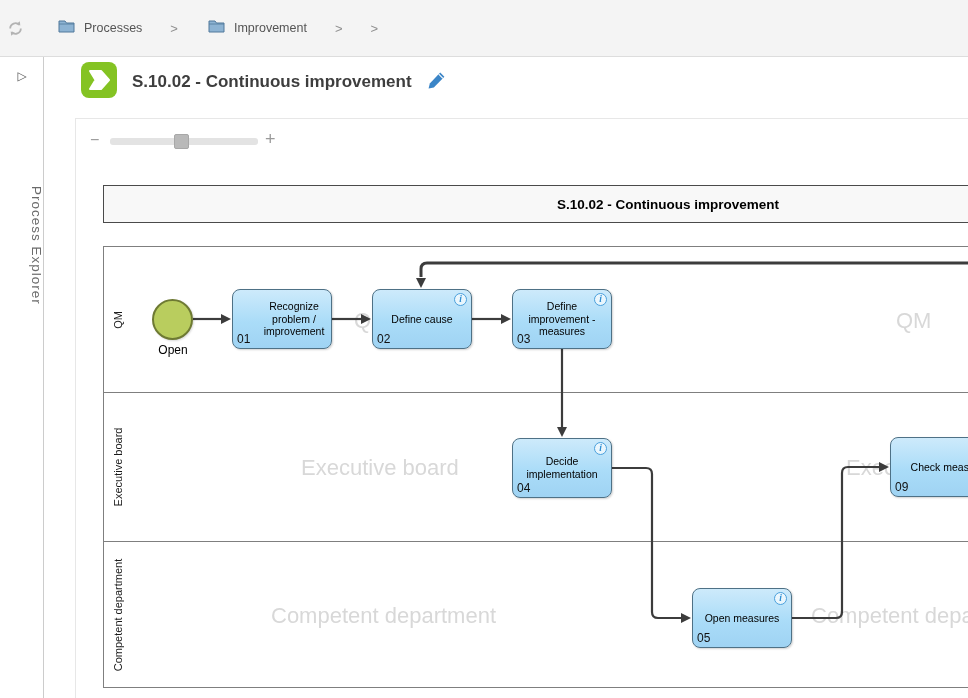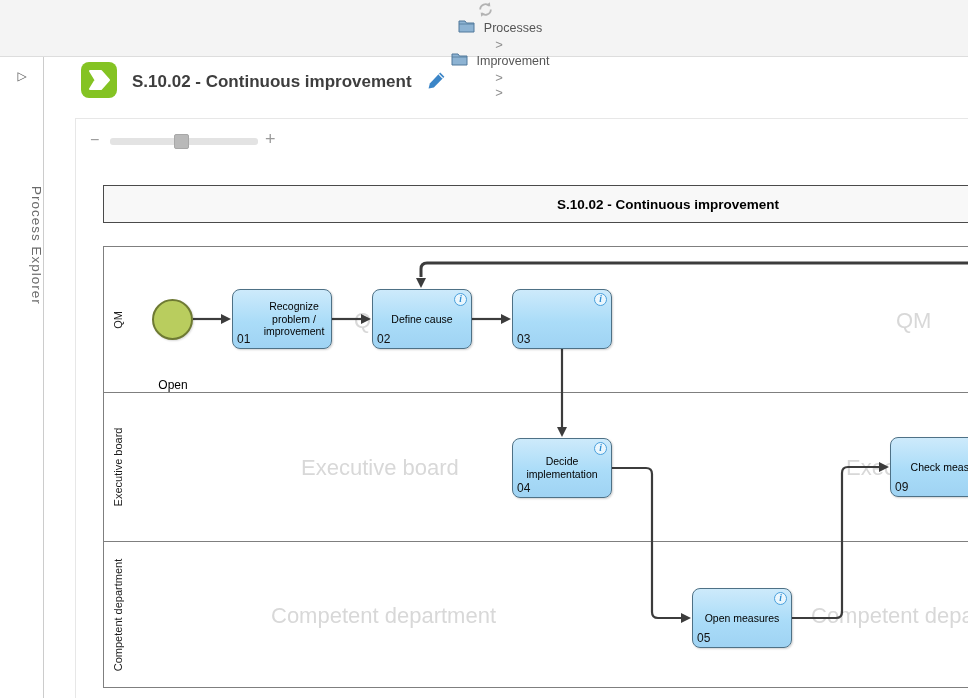--- a/index.html
+++ b/index.html
@@ -3,21 +3,21 @@
 <meta charset="utf-8">
 <style>
   * { margin:0; padding:0; box-sizing:border-box; }
   html,body { width:968px; height:698px; }
   body { font-family:"Liberation Sans", sans-serif; background:#fff; }
   #app { position:relative; width:968px; height:698px; overflow:hidden; background:#fff; }
 
   
   .topbar { position:absolute; left:0; top:0; width:968px; height:57px;
             background:#f4f4f4; border-bottom:1px solid #ddd;
-            display:flex; align-items:center; padding-left:2px;flex-direction:column; }
+            display:flex; align-items:center; padding-left:2px; }
   .refresh-btn { width:26px; height:26px; display:flex; align-items:center; justify-content:center; cursor:pointer; }
   .crumb { display:flex; align-items:center; gap:9px; margin-left:30px; cursor:pointer; }
   .crumb:first-of-type { margin-left:30px; }
   .crumb-label { font-size:12.5px; color:#555; }
   .crumb-sep { margin-left:28px; font-size:13px; color:#8f8f8f; }
 
   
   .sidebar { position:absolute; left:0; top:57px; width:44px; height:641px;
              background:#fff; border-right:1px solid #ccc; }
   .sidebar-expander { position:absolute; left:0; top:12px; width:44px; text-align:center;
@@ -86,21 +86,21 @@
   .info-badge { position:absolute; right:4px; top:3px; width:13px; height:13px;
                 border:1px solid #4aa0dc; border-radius:50%;
                 color:#2e8fd4; background:rgba(255,255,255,0.65);
                 font-family:"Liberation Serif", serif; font-style:italic; font-weight:bold;
                 font-size:9.5px; line-height:11px; text-align:center; cursor:pointer; }
 
   .start-event { position:absolute; left:152px; top:299px; width:41px; height:41px; z-index:6;
                  border-radius:50%; background:#b9cd5e; border:2px solid #6e7a33;
                  box-shadow:1px 1px 2px rgba(0,0,0,0.15); cursor:pointer; }
   .start-label { position:absolute; left:142px; top:343px; width:62px; z-index:6;
-                 text-align:center; font-size:12px; color:#000;margin-top:35px; }
+                 text-align:center; font-size:12px; color:#000; }
 </style>
 </head>
 <body>
 
 <div id="app">
 
   <div class="topbar">
     <div class="refresh-btn">
       <svg width="19" height="19" viewBox="0 0 19 19">
         <path d="M4.2 9.5 a5.3 5.3 0 0 1 9.2-3.6" fill="none" stroke="#b3b3b3" stroke-width="1.8"></path>
@@ -216,20 +216,21 @@
     <span class="task-num">01</span>
   </div>
 
   <div class="task task-02">
     <span>Define cause</span>
     <span class="task-num">02</span>
     <span class="info-badge">i</span>
   </div>
 
   <div class="task task-03">
+    <span>Define improvement - measures</span>
     <span class="task-num">03</span>
     <span class="info-badge">i</span>
   </div>
 
   <div class="task task-04">
     <span>Decide implementation</span>
     <span class="task-num">04</span>
     <span class="info-badge">i</span>
   </div>
 

